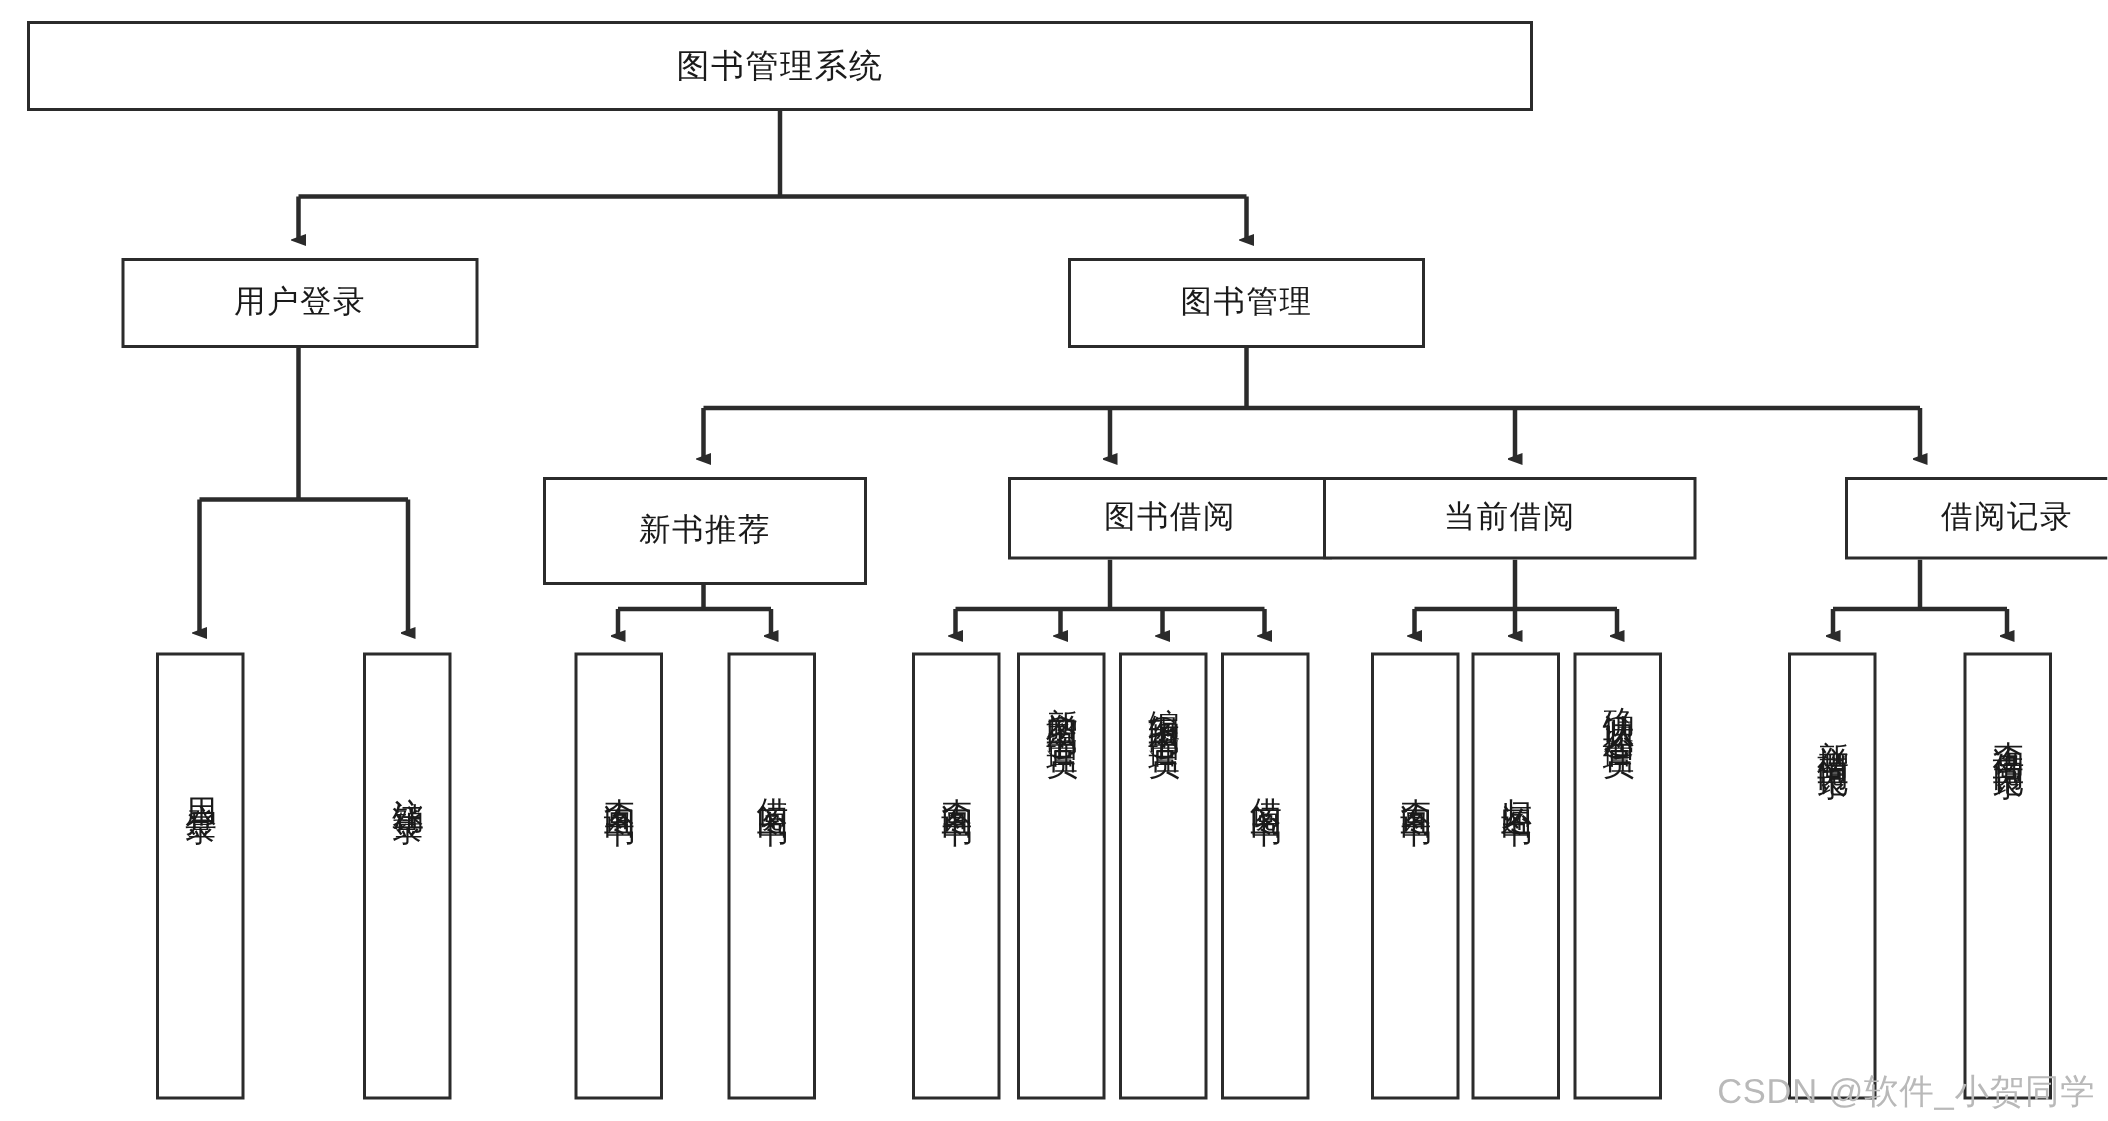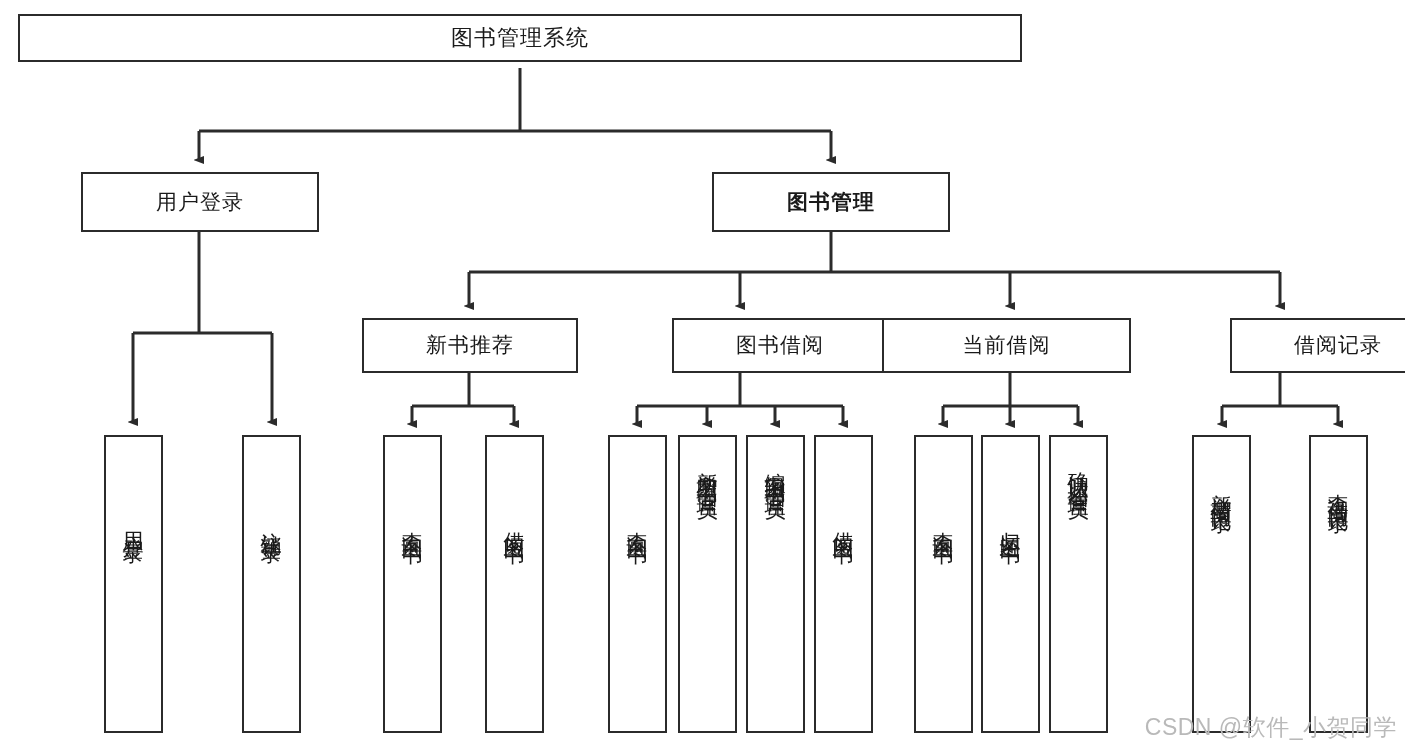--- a/index.html
+++ b/index.html
@@ -126,26 +126,26 @@
       <path d="M1010,406 L1010,424" marker-end="url(#arrow)"></path>
       <path d="M1078,406 L1078,424" marker-end="url(#arrow)"></path>
 
       <path d="M1280,373 L1280,406"></path>
       <path d="M1222,406 L1338,406"></path>
       <path d="M1222,406 L1222,424" marker-end="url(#arrow)"></path>
       <path d="M1338,406 L1338,424" marker-end="url(#arrow)"></path>
     </g>
   </svg>
 
-  <div class="node h root" style="left:18px; top:14px; width:1004px; height:48px;">图书管理系统</div>
+  <div class="node h root" style="left:18px; top:14px; width:1004px; height:60px;">图书管理系统</div>
 
   <div class="node h" style="left:81px; top:172px; width:238px; height:60px;">用户登录</div>
-  <div class="node h" style="left:712px; top:172px; width:238px; height:60px;font-weight:bold;">图书管理</div>
+  <div class="node h" style="left:712px; top:172px; width:238px; height:60px;">图书管理</div>
 
-  <div class="node h" style="left:362px; top:318px; width:216px; height:55px;">新书推荐</div>
+  <div class="node h" style="left:362px; top:318px; width:216px; height:72px;">新书推荐</div>
   <div class="node h" style="left:633px; top:318px; width:216px; height:55px;margin-left:39px;">图书借阅</div>
   <div class="node h" style="left:882px; top:318px; width:249px; height:55px;">当前借阅</div>
   <div class="node h" style="left:1230px; top:318px; width:216px; height:55px;">借阅记录</div>
 
   <div class="node v pad-top" style="left:104px; top:435px; width:59px; height:298px;">
     <span class="vtext">用户登录</span>
   </div>
   <div class="node v pad-top" style="left:242px; top:435px; width:59px; height:298px;">
     <span class="vtext">注销登录</span>
   </div>

